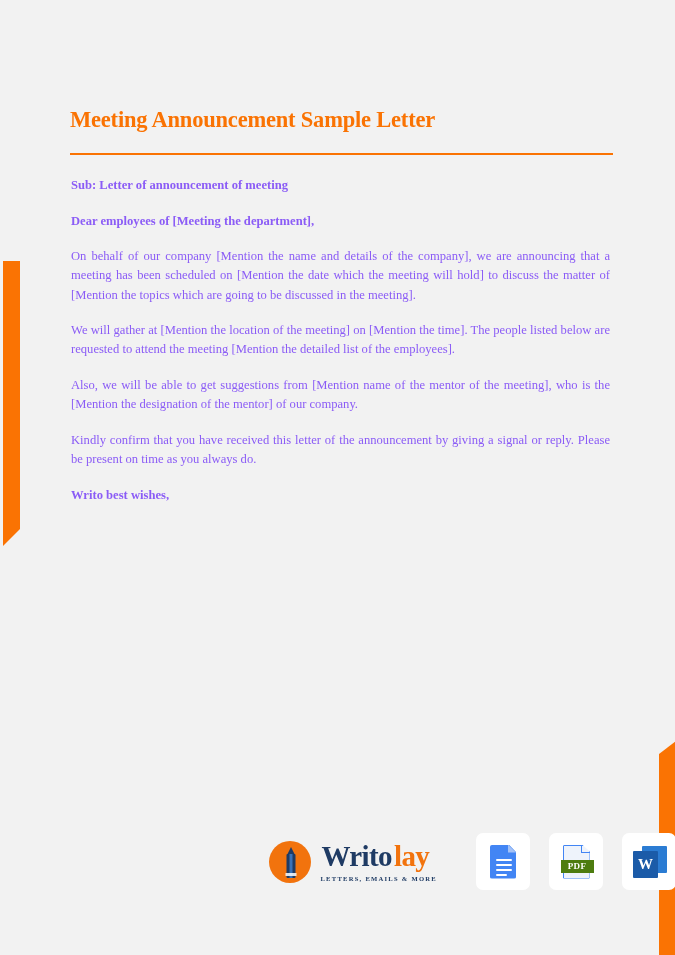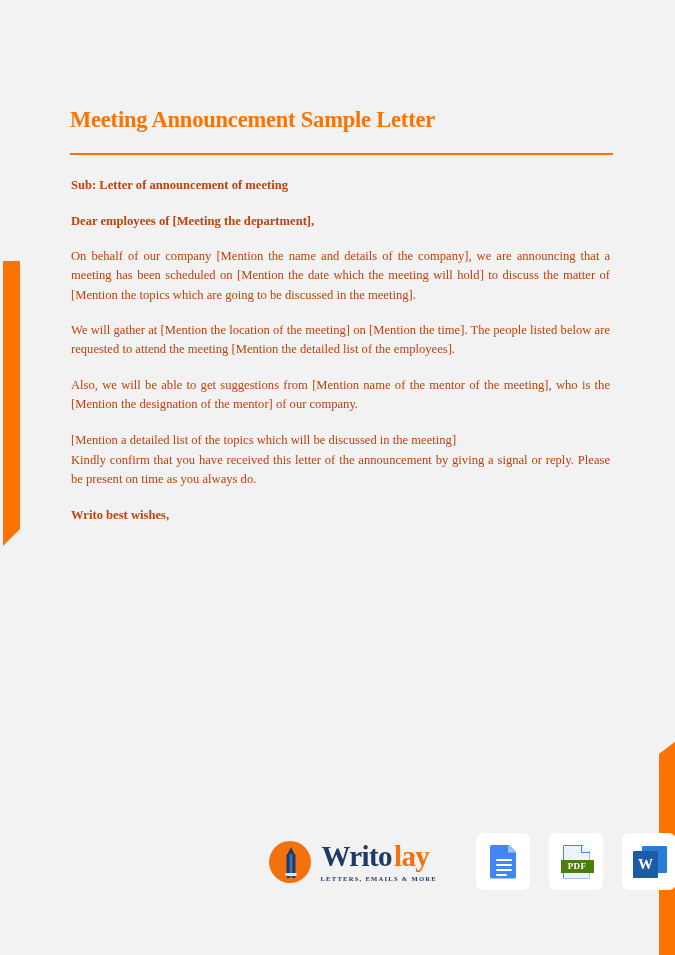--- a/index.html
+++ b/index.html
@@ -55,21 +55,21 @@
   }
 
   .title-rule {
     margin-top: 20px;
     border-top: 2px solid #fa7303;
     width: 100%;
   }
 
   .letter-body {
     margin-top: 21px;
-    color: #c2410c;
+    color: #8b5cf6;
     font-size: 12.6px;
     line-height: 1.52;
   }
 
   .para {
     text-align: justify;
     margin-bottom: 16.5px;
   }
   .para:last-child { margin-bottom: 0; }
 
@@ -284,21 +284,20 @@
 
     <p class="para bold plain">Dear employees of [Meeting the department],</p>
 
     <p class="para">On behalf of our company [Mention the name and details of the company], we are announcing that a meeting has been scheduled on [Mention the date which the meeting will hold] to discuss the matter of [Mention the topics which are going to be discussed in the meeting].</p>
 
     <p class="para">We will gather at [Mention the location of the meeting] on [Mention the time]. The people listed below are requested to attend the meeting [Mention the detailed list of the employees].</p>
 
     <p class="para">Also, we will be able to get suggestions from [Mention name of the mentor of the meeting], who is the [Mention the designation of the mentor] of our company.</p>
 
 
-    <p class="para plain" style="margin-bottom:0">[Mention a detailed list of the topics which will be discussed in the meeting]</p>
 
 
     <p class="para">Kindly confirm that you have received this letter of the announcement by giving a signal or reply. Please be present on time as you always do.</p>
 
     <p class="para bold plain">Writo best wishes,</p>
 
   </div>
 </div>
 
 <div class="footer">

